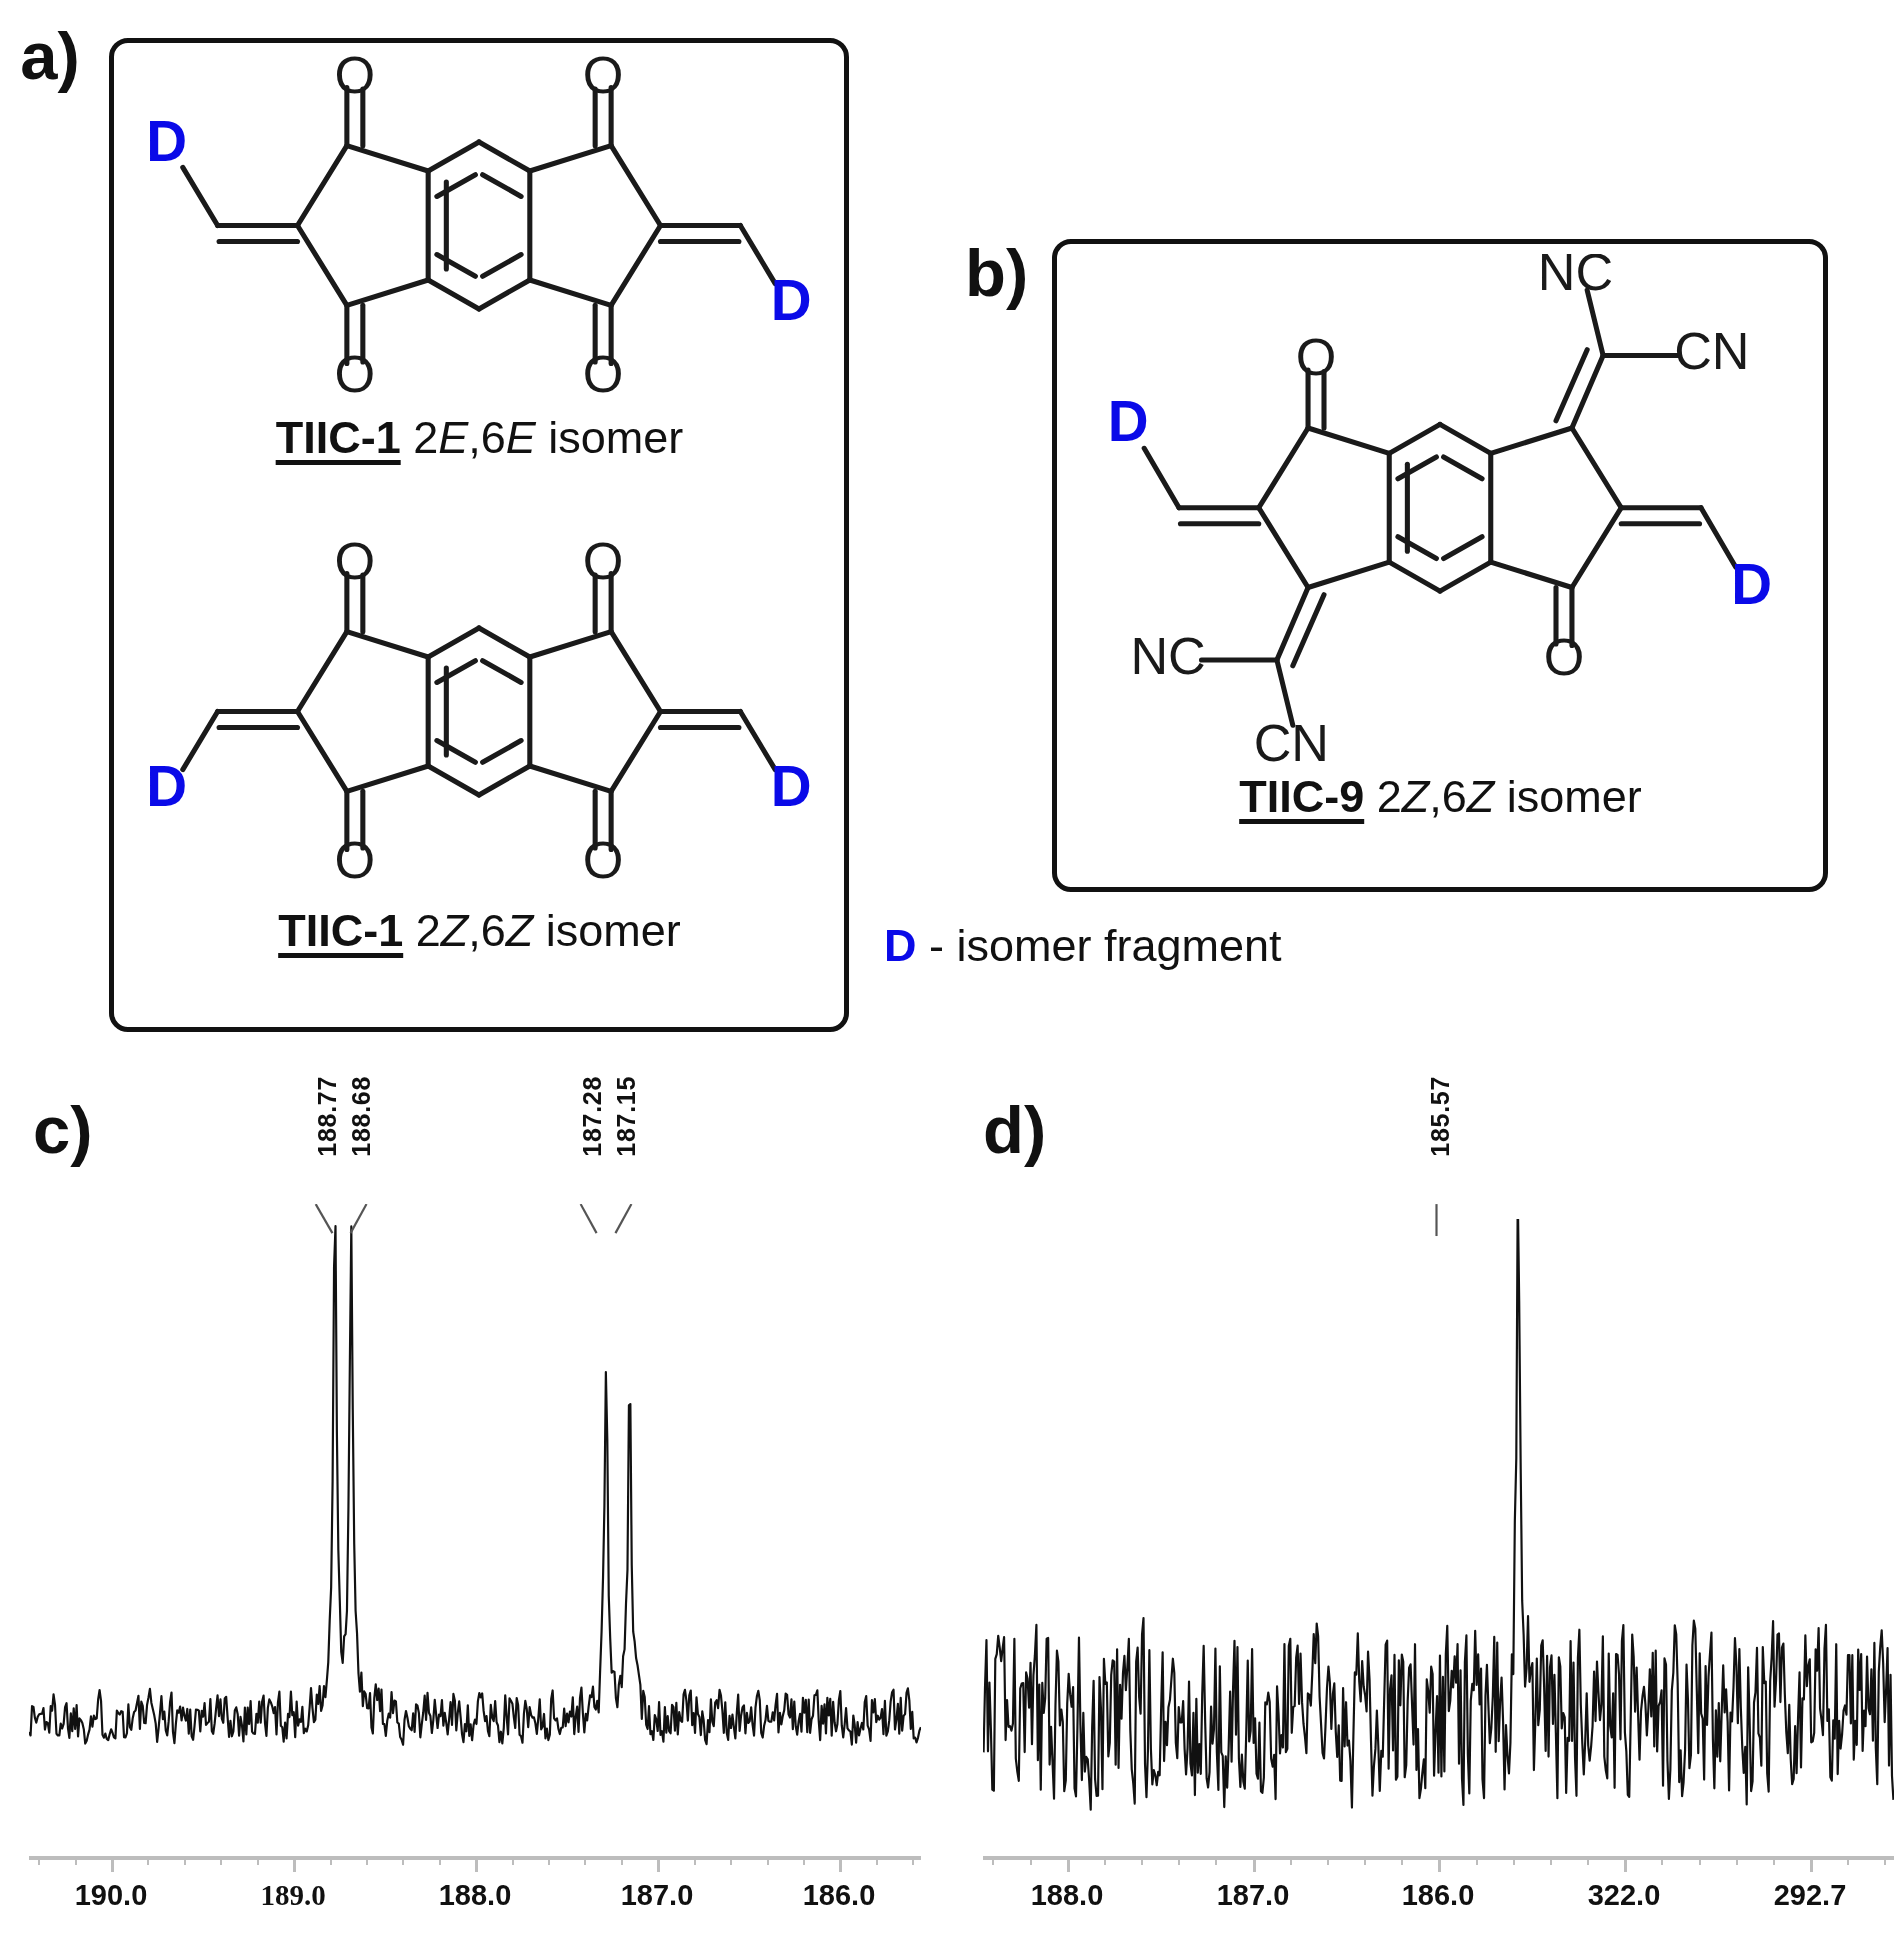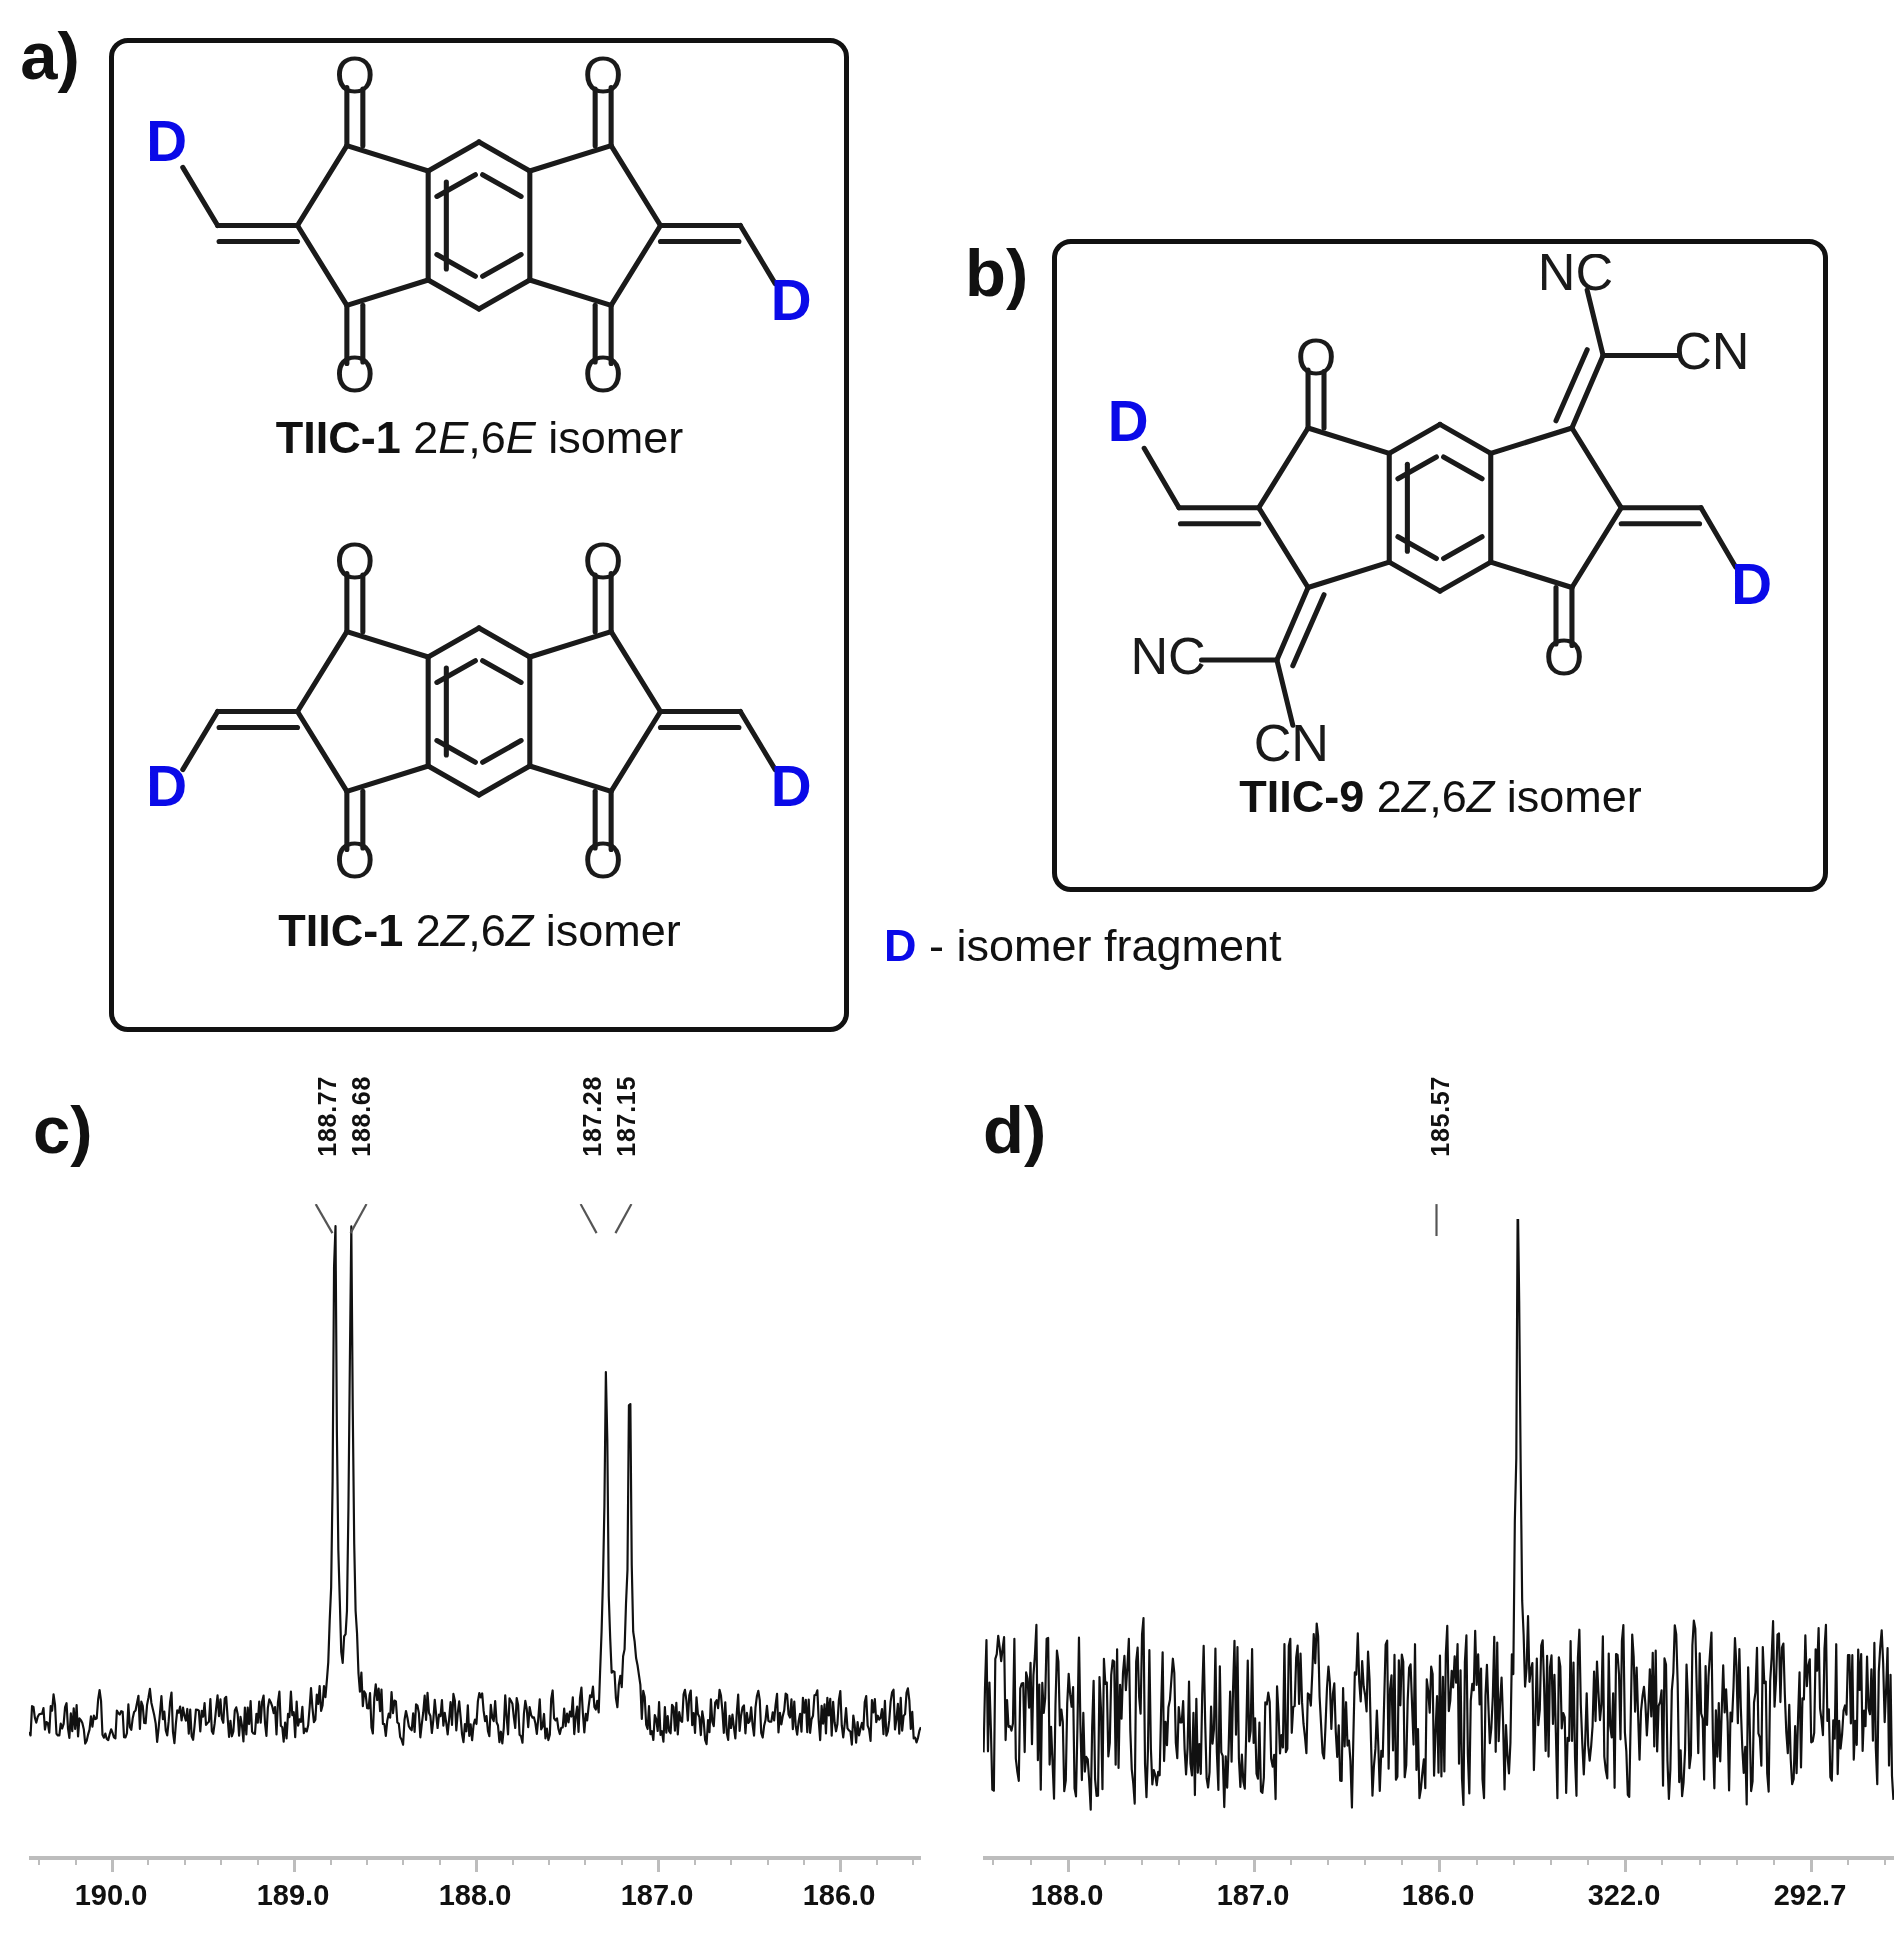--- a/index.html
+++ b/index.html
@@ -38,20 +38,21 @@
     position: absolute;
     text-align: center;
     white-space: nowrap;
     color: #111111;
     font-size: 45px;
     line-height: 1.05;
     font-family: "Liberation Sans", sans-serif;
   }
   .struct-caption .cmpd {
     font-weight: bold;
+    text-decoration: underline;
     text-decoration-thickness: 5.1px;
     text-underline-offset: 7.3px;
   }
   .struct-caption .iso {
     font-weight: normal;
   }
 
   
   .legend {
     position: absolute;
@@ -354,21 +355,21 @@
     <div class="axis-tick" style="left: 257px; top: 1856px; height: 8.7px;"></div>
     <div class="axis-tick" style="left: 220px; top: 1856px; height: 8.7px;"></div>
     <div class="axis-tick" style="left: 184px; top: 1856px; height: 8.7px;"></div>
     <div class="axis-tick" style="left: 147px; top: 1856px; height: 8.7px;"></div>
     <div class="axis-tick major" style="left: 111px; top: 1856px; height: 16px;"></div>
     <div class="axis-tick" style="left: 75px; top: 1856px; height: 8.7px;"></div>
     <div class="axis-tick" style="left: 38px; top: 1856px; height: 8.7px;"></div>
   </div>
 <div id="ticklabels-c">
     <div class="axis-tick-label" style="left: 111px; top: 1879px;">190.0</div>
-    <div class="axis-tick-label" style="left: 293px; top: 1879px;">189.0</div>
+    <div class="axis-tick-label" style="left: 293px; top: 1879px; font-family: Liberation Serif, serif;">189.0</div>
     <div class="axis-tick-label" style="left: 475px; top: 1879px;">188.0</div>
     <div class="axis-tick-label" style="left: 657px; top: 1879px;">187.0</div>
     <div class="axis-tick-label" style="left: 839px; top: 1879px;">186.0</div>
   </div>
 
 <div class="panel-letter" style="left:983px; top:1096px; font-size:67px;">d)</div>
 
 <div class="spectrum" style="left:983px; top:1219px; width:911px; height:638px;">
   <svg id="svg-d" viewBox="0 0 1255 880" width="911" height="638">
       <path d="M 0.0 735.7 L 2.0 645.4 L 4.0 580.9 L 6.1 734.2 L 8.1 639.3 L 10.1 702.9 L 12.1 787.1 L 14.2 788.6 L 16.2 606.7 L 18.2 600.1 L 20.2 574.8 L 22.3 591.2 L 24.3 609.8 L 26.3 592.1 L 28.3 576.7 L 30.4 718.7 L 32.4 663.4 L 34.4 700.4 L 36.4 699.5 L 38.5 705.7 L 40.5 695.8 L 42.5 579.1 L 44.5 744.2 L 46.6 762.6 L 48.6 774.9 L 50.6 647.6 L 52.6 640.7 L 54.7 640.1 L 56.7 735.3 L 58.7 625.4 L 60.7 633.7 L 62.8 674.0 L 64.8 612.2 L 66.8 724.3 L 68.8 629.3 L 70.8 602.0 L 72.9 559.9 L 74.9 746.5 L 76.9 642.1 L 78.9 787.2 L 81.0 639.7 L 83.0 681.4 L 85.0 661.4 L 87.0 578.9 L 89.1 577.8 L 91.1 752.5 L 93.1 700.5 L 95.1 748.1 L 97.2 799.7 L 99.2 669.6 L 101.2 595.4 L 103.2 610.2 L 105.3 698.6 L 107.3 676.8 L 109.3 693.6 L 111.3 789.2 L 113.4 774.6 L 115.4 668.3 L 117.4 627.4 L 119.4 655.4 L 121.5 672.8 L 123.5 645.5 L 125.5 785.4 L 127.5 796.3 L 129.5 700.2 L 131.6 577.4 L 133.6 697.9 L 135.6 773.9 L 137.6 681.3 L 139.7 762.2 L 141.7 742.0 L 143.7 745.4 L 145.7 774.6 L 147.8 814.8 L 149.8 700.6 L 151.8 637.0 L 153.8 772.3 L 155.9 795.7 L 157.9 795.5 L 159.9 631.8 L 161.9 674.4 L 164.0 786.4 L 166.0 606.7 L 168.0 641.3 L 170.0 639.3 L 172.1 741.3 L 174.1 722.7 L 176.1 628.8 L 178.1 608.8 L 180.2 610.6 L 182.2 752.8 L 184.2 593.6 L 186.2 757.2 L 188.3 642.4 L 190.3 689.1 L 192.3 626.4 L 194.3 602.7 L 196.3 650.0 L 198.4 617.0 L 200.4 579.1 L 202.4 704.9 L 204.4 759.0 L 206.5 778.4 L 208.5 806.4 L 210.5 610.4 L 212.5 591.2 L 214.6 659.5 L 216.6 682.3 L 218.6 573.0 L 220.6 550.5 L 222.7 751.6 L 224.7 797.4 L 226.7 734.1 L 228.7 594.7 L 230.8 730.6 L 232.8 779.8 L 234.8 760.1 L 236.8 766.5 L 238.9 781.0 L 240.9 762.4 L 242.9 767.3 L 244.9 676.5 L 247.0 597.7 L 249.0 747.7 L 251.0 693.6 L 253.0 725.8 L 255.0 673.4 L 257.1 663.2 L 259.1 634.7 L 261.1 606.5 L 263.1 625.9 L 265.2 722.6 L 267.2 743.6 L 269.2 673.2 L 271.2 694.3 L 273.3 694.5 L 275.3 664.9 L 277.3 730.8 L 279.3 766.2 L 281.4 729.4 L 283.4 638.0 L 285.4 751.2 L 287.4 767.5 L 289.5 681.3 L 291.5 794.6 L 293.5 661.9 L 295.5 763.6 L 297.6 724.3 L 299.6 765.3 L 301.6 655.4 L 303.6 588.6 L 305.7 694.8 L 307.7 771.6 L 309.7 784.1 L 311.7 763.0 L 313.8 672.7 L 315.8 723.6 L 317.8 703.5 L 319.8 592.5 L 321.8 735.8 L 323.9 787.4 L 325.9 617.0 L 327.9 735.7 L 329.9 740.6 L 332.0 811.1 L 334.0 741.0 L 336.0 784.5 L 338.0 731.2 L 340.1 651.7 L 342.1 748.5 L 344.1 648.7 L 346.1 581.7 L 348.2 711.4 L 350.2 590.5 L 352.2 744.4 L 354.2 783.3 L 356.3 738.7 L 358.3 775.9 L 360.3 785.7 L 362.3 709.8 L 364.4 609.0 L 366.4 720.6 L 368.4 706.0 L 370.4 593.2 L 372.5 722.6 L 374.5 688.8 L 376.5 765.0 L 378.5 771.9 L 380.5 694.7 L 382.6 789.2 L 384.6 791.5 L 386.6 770.6 L 388.6 666.7 L 390.7 669.4 L 392.7 653.3 L 394.7 666.1 L 396.7 744.7 L 398.8 755.3 L 400.8 739.0 L 402.8 800.2 L 404.8 644.7 L 406.9 683.0 L 408.9 737.2 L 410.9 711.7 L 412.9 729.0 L 415.0 586.2 L 417.0 735.4 L 419.0 730.9 L 421.0 589.0 L 423.1 579.1 L 425.1 708.7 L 427.1 673.2 L 429.1 671.9 L 431.2 605.1 L 433.2 588.5 L 435.2 669.0 L 437.2 599.5 L 439.3 666.4 L 441.3 696.2 L 443.3 713.9 L 445.3 736.7 L 447.3 654.4 L 449.4 656.3 L 451.4 671.1 L 453.4 627.1 L 455.4 572.6 L 457.5 612.8 L 459.5 557.9 L 461.5 575.6 L 463.5 658.9 L 465.6 698.1 L 467.6 736.6 L 469.6 744.1 L 471.6 700.4 L 473.7 646.6 L 475.7 617.5 L 477.7 639.3 L 479.7 703.4 L 481.8 655.2 L 483.8 640.6 L 485.8 707.0 L 487.8 741.9 L 489.9 698.3 L 491.9 774.6 L 493.9 774.9 L 495.9 647.0 L 498.0 727.5 L 500.0 666.5 L 502.0 726.3 L 504.0 719.5 L 506.0 747.3 L 508.1 811.8 L 510.1 712.9 L 512.1 625.4 L 514.1 628.3 L 516.2 571.6 L 518.2 638.1 L 520.2 665.4 L 522.2 609.9 L 524.3 644.9 L 526.3 656.9 L 528.3 679.2 L 530.3 596.8 L 532.4 635.1 L 534.4 719.7 L 536.4 795.4 L 538.4 754.9 L 540.5 730.9 L 542.5 677.9 L 544.5 726.6 L 546.5 789.0 L 548.6 733.6 L 550.6 741.7 L 552.6 663.1 L 554.6 587.1 L 556.7 581.5 L 558.7 758.3 L 560.7 648.4 L 562.7 629.4 L 564.8 733.1 L 566.8 601.3 L 568.8 773.4 L 570.8 769.4 L 572.8 608.8 L 574.9 670.8 L 576.9 600.8 L 578.9 610.7 L 580.9 770.0 L 583.0 753.3 L 585.0 664.2 L 587.0 618.8 L 589.0 614.3 L 591.1 671.8 L 593.1 724.9 L 595.1 586.5 L 597.1 760.0 L 599.2 703.5 L 601.2 798.8 L 603.2 786.3 L 605.2 764.4 L 607.3 745.2 L 609.3 785.1 L 611.3 634.9 L 613.3 650.5 L 615.4 681.0 L 617.4 617.5 L 619.4 627.4 L 621.4 767.9 L 623.5 704.1 L 625.5 658.2 L 627.5 763.7 L 629.5 602.2 L 631.5 768.9 L 633.6 631.6 L 635.6 762.1 L 637.6 599.8 L 639.6 561.1 L 641.7 678.7 L 643.7 664.6 L 645.7 623.2 L 647.7 646.1 L 649.8 603.2 L 651.8 639.6 L 653.8 586.4 L 655.8 751.3 L 657.9 622.5 L 659.9 771.5 L 661.9 808.3 L 663.9 611.0 L 666.0 574.4 L 668.0 739.1 L 670.0 792.3 L 672.0 664.6 L 674.1 641.0 L 676.1 650.0 L 678.1 567.9 L 680.1 642.6 L 682.2 600.5 L 684.2 669.7 L 686.2 620.2 L 688.2 773.0 L 690.3 798.8 L 692.3 657.6 L 694.3 614.9 L 696.3 671.1 L 698.3 722.9 L 700.4 701.8 L 702.4 659.0 L 704.4 576.4 L 706.4 734.9 L 708.5 584.1 L 710.5 720.3 L 712.5 665.7 L 714.5 632.4 L 716.6 693.6 L 718.6 786.8 L 720.6 698.2 L 722.6 739.5 L 724.7 764.7 L 726.7 722.8 L 728.7 600.5 L 730.7 627.7 L 732.8 416.1 L 734.8 330.0 L 736.8 -36.5 L 738.8 113.4 L 740.9 345.9 L 742.9 526.4 L 744.9 572.8 L 746.9 644.9 L 749.0 619.7 L 751.0 547.8 L 753.0 638.4 L 755.0 621.3 L 757.0 612.5 L 759.1 760.1 L 761.1 691.4 L 763.1 606.2 L 765.1 698.1 L 767.2 676.8 L 769.2 588.4 L 771.2 581.2 L 773.2 645.2 L 775.3 733.6 L 777.3 602.4 L 779.3 741.5 L 781.3 618.5 L 783.4 602.0 L 785.4 696.6 L 787.4 628.6 L 789.4 709.3 L 791.5 799.0 L 793.5 604.5 L 795.5 617.0 L 797.5 702.6 L 799.6 681.4 L 801.6 687.3 L 803.6 791.7 L 805.6 715.6 L 807.7 719.7 L 809.7 582.1 L 811.7 719.9 L 813.7 611.9 L 815.8 742.4 L 817.8 795.6 L 819.8 604.9 L 821.8 566.5 L 823.8 670.0 L 825.9 724.1 L 827.9 766.1 L 829.9 719.1 L 831.9 654.2 L 834.0 726.2 L 836.0 747.2 L 838.0 727.7 L 840.0 699.6 L 842.1 624.3 L 844.1 692.5 L 846.1 610.3 L 848.1 652.8 L 850.2 691.1 L 852.2 669.8 L 854.2 575.6 L 856.2 741.5 L 858.3 760.8 L 860.3 771.5 L 862.3 599.3 L 864.3 699.4 L 866.4 715.1 L 868.4 654.1 L 870.4 784.6 L 872.4 600.0 L 874.5 601.4 L 876.5 628.3 L 878.5 717.7 L 880.5 581.7 L 882.5 560.0 L 884.6 708.0 L 886.6 734.4 L 888.6 794.2 L 890.6 797.0 L 892.7 685.3 L 894.7 573.2 L 896.7 603.5 L 898.7 679.5 L 900.8 618.6 L 902.8 683.5 L 904.8 745.8 L 906.8 679.3 L 908.9 658.3 L 910.9 645.3 L 912.9 669.3 L 914.9 712.3 L 917.0 675.3 L 919.0 621.2 L 921.0 686.1 L 923.0 598.3 L 925.1 727.4 L 927.1 595.4 L 929.1 734.3 L 931.1 671.5 L 933.2 666.0 L 935.2 650.1 L 937.2 781.6 L 939.2 606.1 L 941.3 614.5 L 943.3 747.0 L 945.3 799.9 L 947.3 759.6 L 949.3 650.5 L 951.4 625.9 L 953.4 560.4 L 955.4 572.5 L 957.4 640.5 L 959.5 776.7 L 961.5 732.9 L 963.5 796.2 L 965.5 777.4 L 967.6 732.8 L 969.6 614.7 L 971.6 663.6 L 973.6 757.4 L 975.7 739.1 L 977.7 587.9 L 979.7 553.9 L 981.7 565.0 L 983.8 650.9 L 985.8 736.7 L 987.8 599.1 L 989.8 682.1 L 991.9 689.2 L 993.9 773.2 L 995.9 616.6 L 997.9 697.8 L 1000.0 630.5 L 1002.0 598.9 L 1004.0 570.5 L 1006.0 718.2 L 1008.0 785.3 L 1010.1 677.7 L 1012.1 741.7 L 1014.1 667.6 L 1016.1 748.0 L 1018.2 677.3 L 1020.2 615.8 L 1022.2 680.6 L 1024.2 648.8 L 1026.3 693.4 L 1028.3 788.1 L 1030.3 680.8 L 1032.3 693.1 L 1034.4 645.6 L 1036.4 578.2 L 1038.4 615.7 L 1040.4 695.4 L 1042.5 593.2 L 1044.5 673.8 L 1046.5 729.0 L 1048.5 763.9 L 1050.6 728.2 L 1052.6 807.4 L 1054.6 618.3 L 1056.6 689.0 L 1058.7 789.1 L 1060.7 775.5 L 1062.7 666.9 L 1064.7 653.1 L 1066.8 591.5 L 1068.8 709.5 L 1070.8 715.2 L 1072.8 754.1 L 1074.8 590.4 L 1076.9 640.3 L 1078.9 638.1 L 1080.9 764.6 L 1082.9 789.8 L 1085.0 637.3 L 1087.0 604.9 L 1089.0 554.7 L 1091.0 672.6 L 1093.1 636.5 L 1095.1 573.2 L 1097.1 571.7 L 1099.1 666.3 L 1101.2 591.2 L 1103.2 585.6 L 1105.2 655.4 L 1107.2 707.5 L 1109.3 736.9 L 1111.3 670.0 L 1113.3 744.9 L 1115.3 779.7 L 1117.4 772.5 L 1119.4 699.6 L 1121.4 764.3 L 1123.4 689.0 L 1125.5 625.4 L 1127.5 756.6 L 1129.5 661.1 L 1131.5 662.5 L 1133.5 574.4 L 1135.6 644.3 L 1137.6 615.9 L 1139.6 607.3 L 1141.6 721.8 L 1143.7 720.4 L 1145.7 708.6 L 1147.7 593.5 L 1149.7 623.1 L 1151.8 564.2 L 1153.8 675.3 L 1155.8 690.9 L 1157.8 711.8 L 1159.9 592.9 L 1161.9 559.9 L 1163.9 692.4 L 1165.9 676.2 L 1168.0 769.8 L 1170.0 774.7 L 1172.0 691.6 L 1174.0 716.9 L 1176.1 586.5 L 1178.1 765.6 L 1180.1 692.3 L 1182.1 730.4 L 1184.2 710.4 L 1186.2 678.0 L 1188.2 671.0 L 1190.2 683.6 L 1192.3 601.4 L 1194.3 601.5 L 1196.3 695.9 L 1198.3 601.6 L 1200.3 745.7 L 1202.4 692.1 L 1204.4 725.3 L 1206.4 593.8 L 1208.4 649.5 L 1210.5 600.0 L 1212.5 733.8 L 1214.5 678.1 L 1216.5 699.5 L 1218.6 603.4 L 1220.6 674.5 L 1222.6 683.1 L 1224.6 621.1 L 1226.7 719.6 L 1228.7 584.7 L 1230.7 729.8 L 1232.7 779.7 L 1234.8 623.9 L 1236.8 590.0 L 1238.8 567.3 L 1240.8 611.5 L 1242.9 693.9 L 1244.9 649.0 L 1246.9 591.7 L 1248.9 753.9 L 1251.0 628.8 L 1253.0 768.0 L 1255.0 801.2" fill="none" stroke="#111111" stroke-width="3" stroke-linejoin="round"></path>

